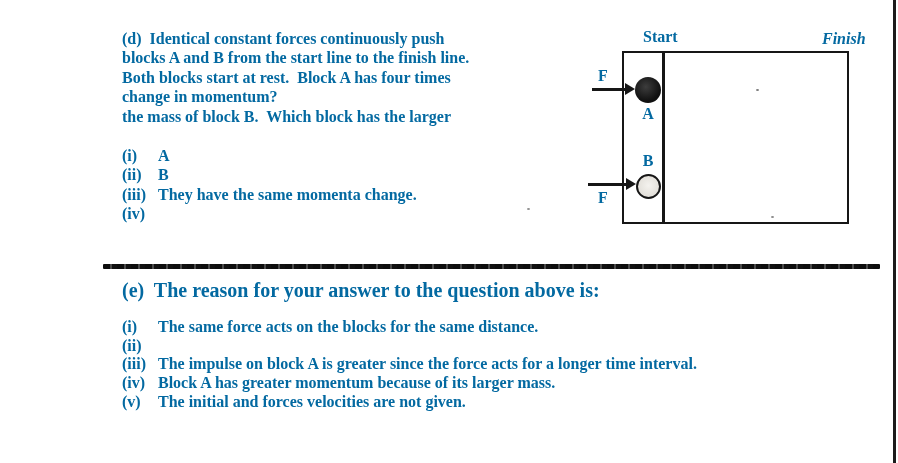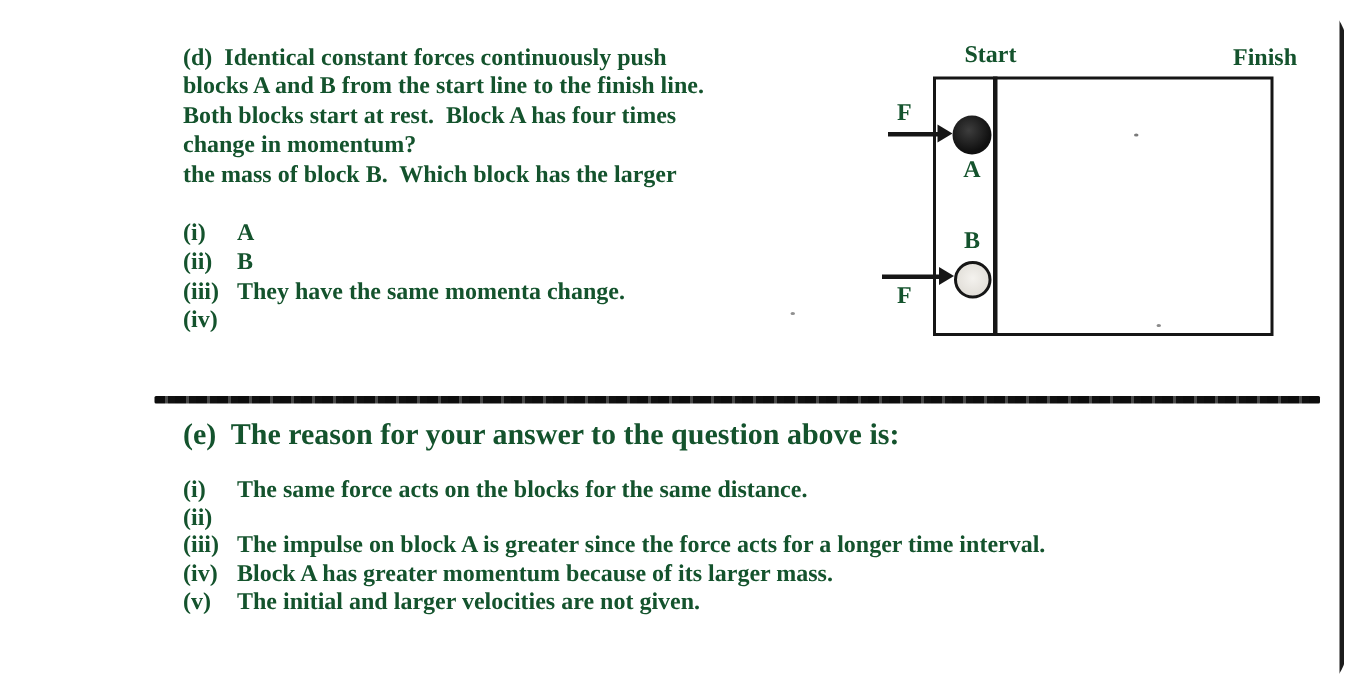--- a/index.html
+++ b/index.html
@@ -1,19 +1,19 @@
 <!DOCTYPE html>
 <html><head>
 <meta charset="utf-8">
 <style>
   html,body { margin:0; padding:0; background:#ffffff; }
   .page {
     position:relative; width:898px; height:463px; overflow:hidden;
-    background:#ffffff; color:#14532d;
-    font-family:"Liberation Serif", serif; font-weight:bold;border-radius:31px;
+    background:#ffffff; color:#0369a1;
+    font-family:"Liberation Serif", serif; font-weight:bold;
   }
   .page * { box-sizing:border-box; }
 
   .scan-edge { position:absolute; top:0; left:893px; width:3px; height:463px; background:#1c1c1c; }
 
   
   .qd-lines { position:absolute; left:122px; top:29px; }
   .qd-lines .line { white-space:pre; font-size:16px; line-height:19.4px; }
 
   .opt-block { position:absolute; left:122px; }
@@ -87,21 +87,21 @@
       <span class="opt-num">(iii)</span>
       <span class="opt-text">They have the same momenta change.</span>
     </div>
     <div class="opt-row">
       <span class="opt-num">(iv)</span>
     </div>
   </div>
 
   <div class="diagram">
     <div class="abs diag-label" style="left:63px; top:9px;">Start</div>
-    <div class="abs diag-label" style="left:242px; top:11px;">Finish</div>
+    <div class="abs diag-label" style="left:242px; top:11px;font-style:italic;">Finish</div>
 
     <div class="abs track-box"></div>
     <div class="abs start-line"></div>
 
     <div class="abs diag-label" style="left:18px; top:48px;">F</div>
     <div class="abs arrow-line arrowA-line"></div>
     <div class="abs arrow-head arrowA-head"></div>
 
     <div class="abs blockA"></div>
     <div class="abs diag-label" style="left:60px; top:86px; width:16px; text-align:center;">A</div>
@@ -129,21 +129,21 @@
     <div class="opt-row">
       <span class="opt-num">(iii)</span>
       <span class="opt-text">The impulse on block A is greater since the force acts for a longer time interval.</span>
     </div>
     <div class="opt-row">
       <span class="opt-num">(iv)</span>
       <span class="opt-text">Block A has greater momentum because of its larger mass.</span>
     </div>
     <div class="opt-row">
       <span class="opt-num">(v)</span>
-      <span class="opt-text">The initial and larger velocities are not given.</span>
+      <span class="opt-text">The initial and forces velocities are not given.</span>
     </div>
   </div>
 
   <div class="speck speck1"></div>
   <div class="speck speck2"></div>
   <div class="speck speck3"></div>
 
 </div>
 
 </body></html>

